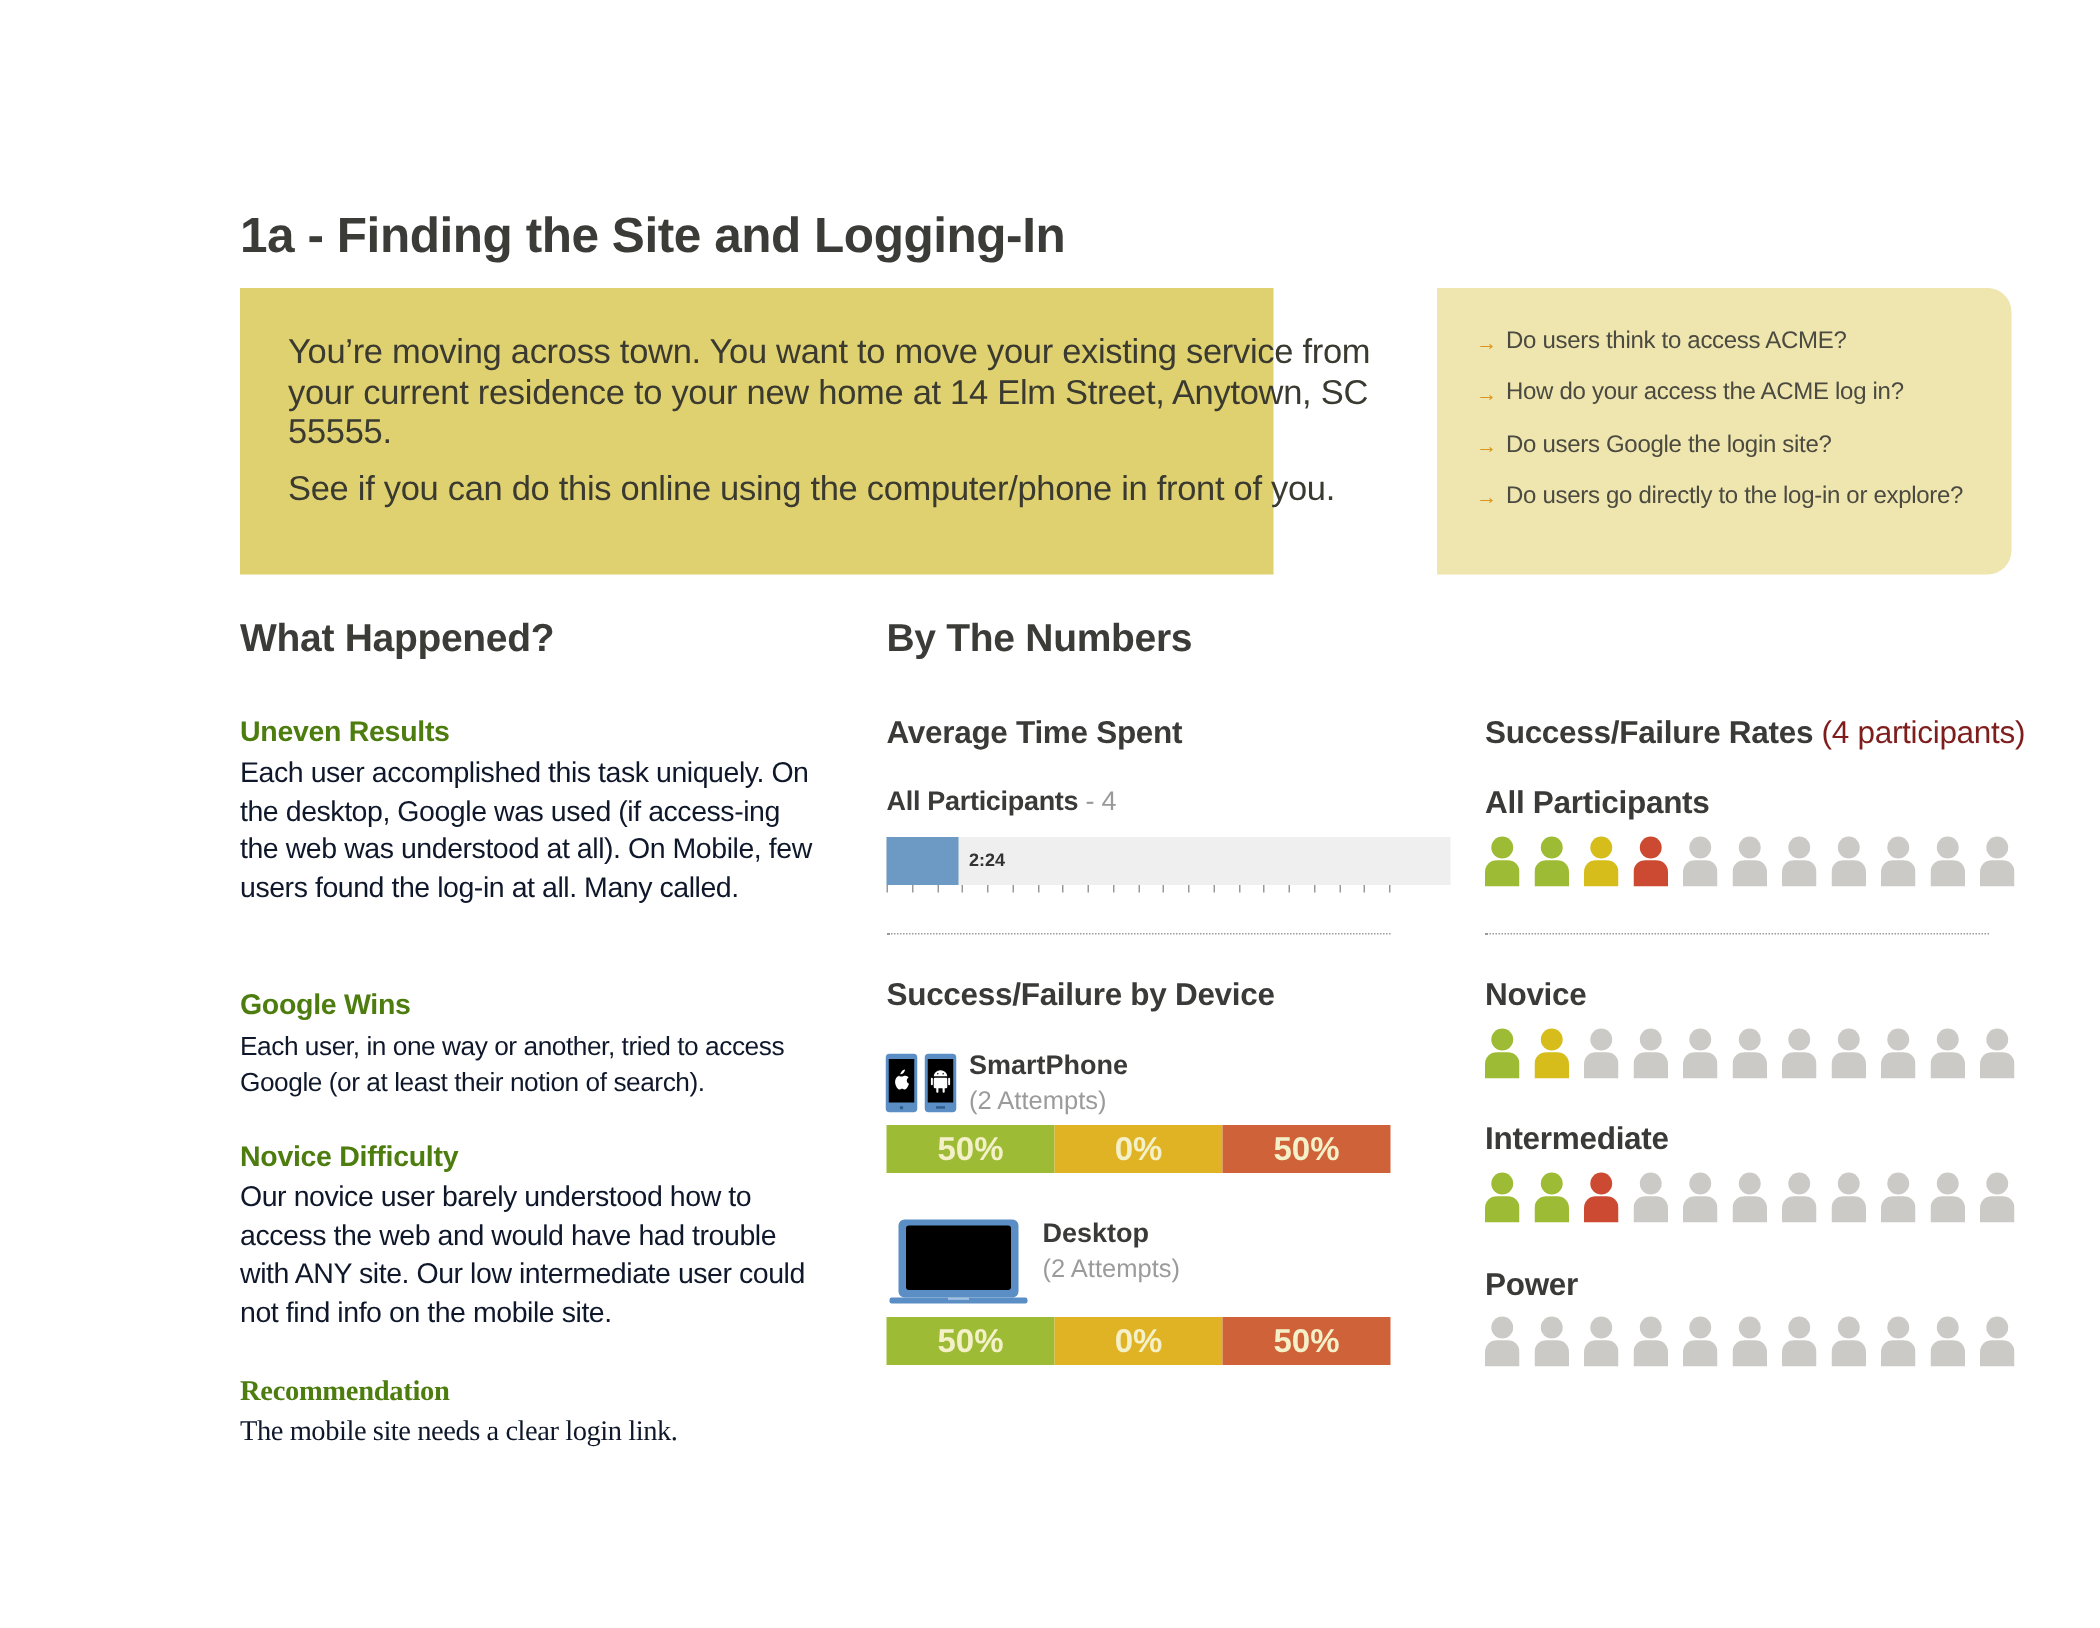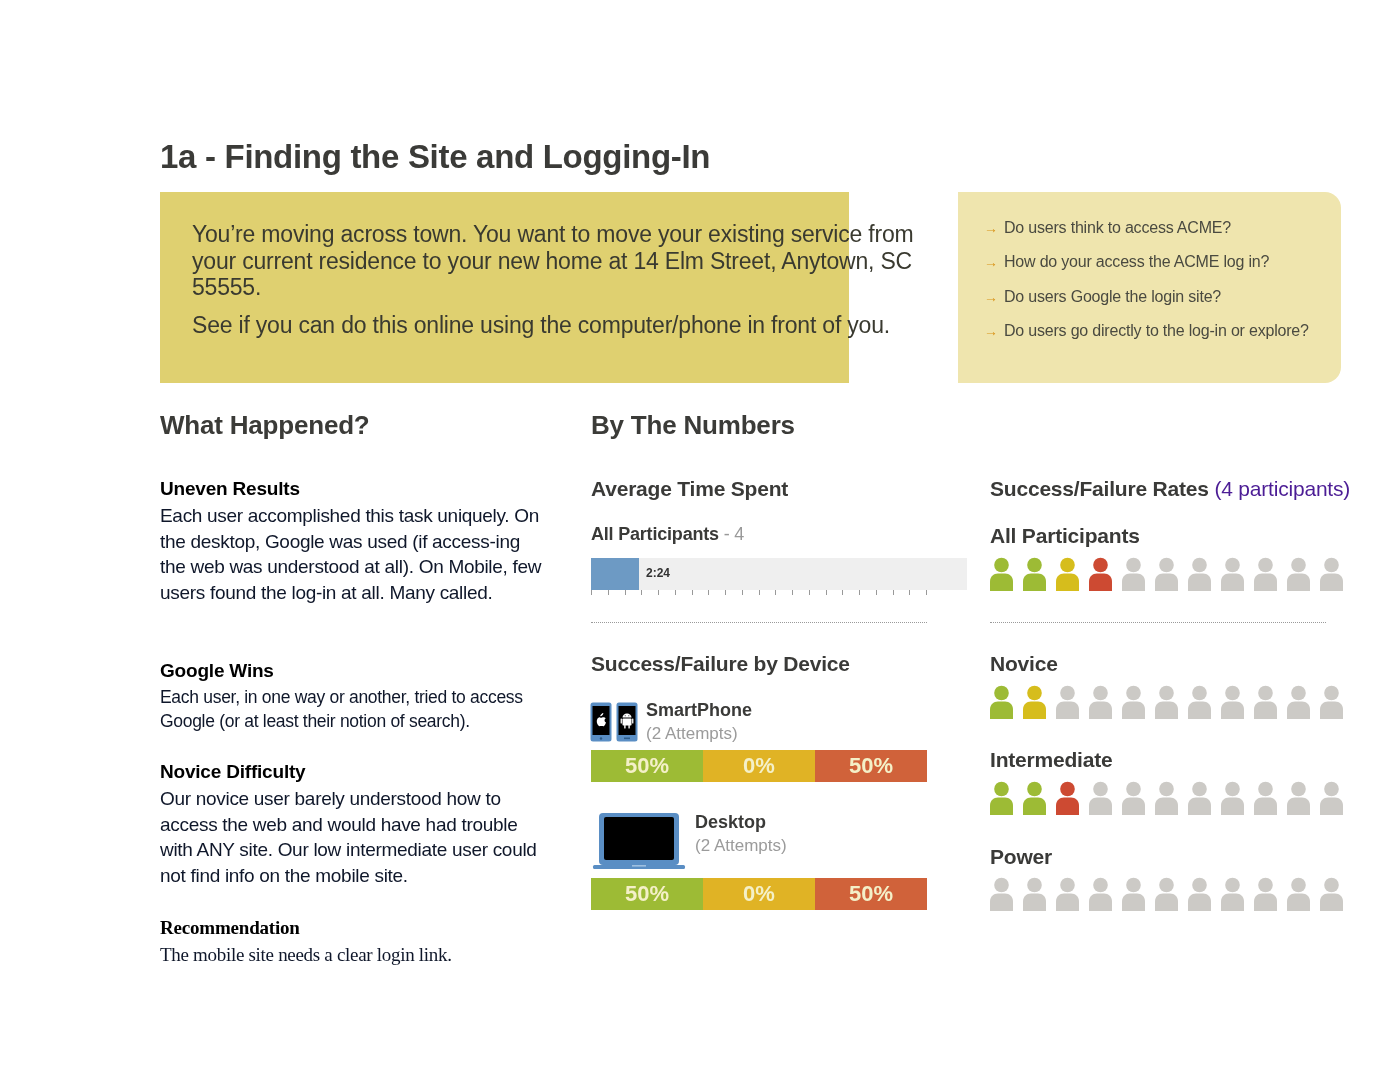--- a/index.html
+++ b/index.html
@@ -16,26 +16,26 @@
   .questions { left: 958px; top: 192px; width: 383px; height: 191px; background: #efe5ae; border-radius: 0 16px 16px 0; }
   .questions ul { list-style: none; margin: 0; padding: 0; position: absolute; left: 26px; top: 27px; }
   .questions li { height: 34.3px; font-size: 16px; color: #4a4a40; display: flex; align-items: flex-start; white-space: nowrap; letter-spacing: -0.2px; }
   .questions .arrow { color: #d9951c; font-size: 14px; width: 20px; display: inline-block; margin-top: 1px; }
 
   .section-h { font-size: 26px; font-weight: bold; color: #3b3b38; margin: 0; letter-spacing: -0.2px; }
   .what-h { left: 160px; top: 410px; }
   .num-h { left: 591px; top: 410px; }
 
   .finding { position: absolute; left: 160px; width: 385px; }
-  .finding h3 { margin: 0; font-size: 19px; font-weight: bold; color: #000000; line-height: 24px; letter-spacing: -0.2px; }
+  .finding h3 { margin: 0; font-size: 19px; font-weight: bold; color: #4d7c0f; line-height: 24px; letter-spacing: -0.2px; }
   .finding p { margin: 2px 0 0 0; font-size: 19px; line-height: 25.5px; color: #0f172a; letter-spacing: -0.3px; }
   .finding p.small { font-size: 17.5px; line-height: 24px; }
 
   .sub-h { font-size: 21px; font-weight: bold; color: #3a3a38; margin: 0; letter-spacing: -0.2px; white-space: nowrap; }
-  .sub-h .light { font-weight: normal; color: #4c1d95; }
+  .sub-h .light { font-weight: normal; color: #7f1d1d; }
   .sub-h .muted { font-weight: normal; color: #999; }
 
   .timebar { left: 591px; top: 558px; width: 376px; height: 32px; background: #efefef; }
   .timebar .fill { position: absolute; left: 0; top: 0; height: 32px; background: #6d9ac4; }
   .timebar .label { position: absolute; top: 8px; font-size: 12px; font-weight: bold; color: #333; }
   .ticks { left: 591px; top: 590px; width: 336px; height: 6px; }
   .ticks span { position: absolute; top: 0; width: 1px; height: 5px; background: #999; }
 
   .dotline { position: absolute; height: 0; border-top: 1px dotted #9a9a9a; }
 

